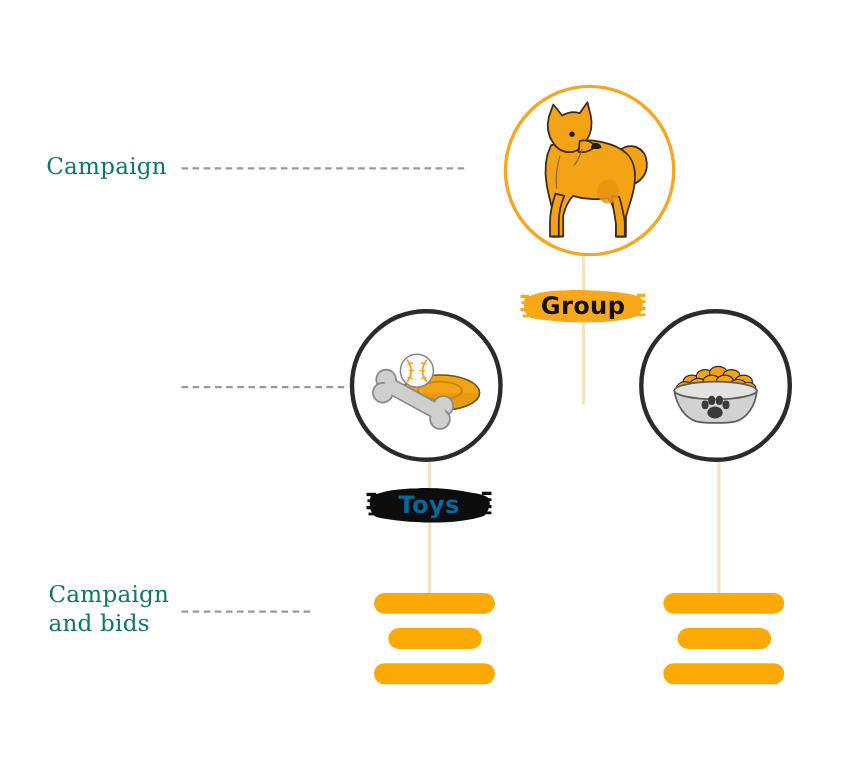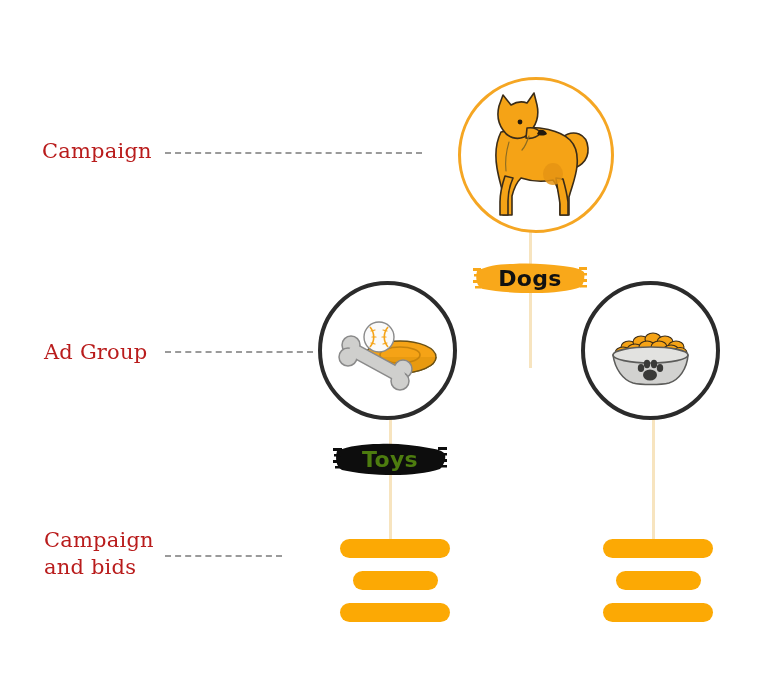--- a/index.html
+++ b/index.html
@@ -18,21 +18,21 @@
   #canvas {
     position: absolute;
     inset: 0;
     width: 768px;
     height: 699px;
   }
 
   
   .row-label {
     position: absolute;
-    color: #b91c1c;
+    color: #0f766e;
     font-family: "DejaVu Serif", "Liberation Serif", serif;
     font-size: 21px;
     line-height: 1.28;
     letter-spacing: 0.2px;
     white-space: pre-line;
     text-align: left;
   }
   #label-campaign { left: 42px; top: 138px; }
   #label-adgroup  { left: 44px; top: 339px; }
   #label-keywords { left: 44px; top: 527px; }
@@ -103,21 +103,21 @@
   }
   #badge-dogs {
     left: 473px; top: 259px;
     width: 114px; height: 38px;
   }
   #badge-dogs .badge-text { color: #111111; }
   #badge-toys {
     left: 333px; top: 440px;
     width: 114px; height: 38px;
   }
-  #badge-toys .badge-text { color: #4d7c0f; }
+  #badge-toys .badge-text { color: #0369a1; }
   #badge-food {
     left: 596px; top: 440px;
     width: 114px; height: 38px;
   }
   #badge-food .badge-text { color: #F5A623; }
 
   
   .bars {
     position: absolute;
     display: flex;
@@ -134,21 +134,20 @@
   }
   .bar.wide  { width: 110px; }
   .bar.short { width: 85px; }
 </style>
 </head>
 <body>
 
 <div id="canvas">
 
   <div class="row-label" id="label-campaign">Campaign</div>
-  <div class="row-label" id="label-adgroup">Ad Group</div>
   <div class="row-label" id="label-keywords">Campaign
 and bids</div>
 
   <div class="leader" id="leader-campaign"></div>
   <div class="leader" id="leader-adgroup"></div>
   <div class="leader" id="leader-keywords"></div>
 
   <div class="stem" id="stem-campaign"></div>
   <div class="stem" id="stem-toys"></div>
   <div class="stem" id="stem-food"></div>
@@ -197,21 +196,21 @@
         <rect x="0" y="9" width="8" height="3"></rect>
         <rect x="1" y="15" width="6" height="2.5"></rect>
         <rect x="0" y="21" width="9" height="3"></rect>
         <rect x="2" y="27" width="6" height="2.5"></rect>
         <rect x="106" y="8" width="8" height="3"></rect>
         <rect x="108" y="14" width="6" height="2.5"></rect>
         <rect x="105" y="20" width="9" height="3"></rect>
         <rect x="107" y="26" width="7" height="2.5"></rect>
       </g>
     </svg>
-    <span class="badge-text">Dogs</span>
+    <span class="badge-text">Group</span>
   </div>
 
   <div class="node-circle" id="circle-toys">
     <svg class="node-art" viewBox="0 0 131 131">
 
       <ellipse cx="78" cy="72" rx="36" ry="16" fill="#F5A316" stroke="#6b5114" stroke-width="1.4"></ellipse>
       <path d="M42 72 c0 9 16 16 36 16 c20 0 36 -7 36 -16" fill="#E89A10" stroke="#6b5114" stroke-width="1.4"></path>
       <ellipse cx="78" cy="70" rx="20" ry="8" fill="none" stroke="#C7830C" stroke-width="1.6"></ellipse>
 
       <circle cx="57" cy="52" r="15" fill="#fafafa" stroke="#8a8a8a" stroke-width="1.4"></circle>

